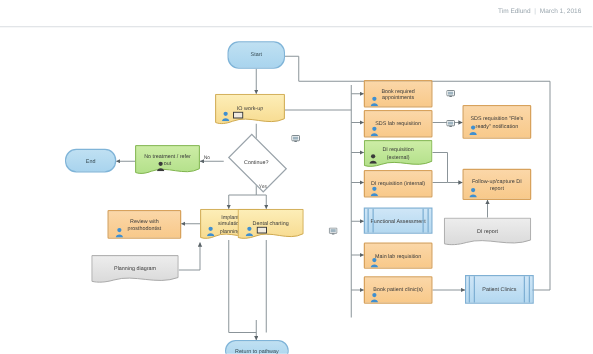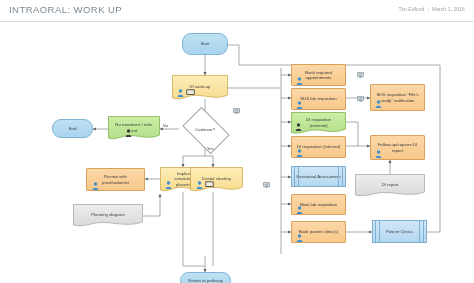--- a/index.html
+++ b/index.html
@@ -99,21 +99,20 @@
     position:absolute;width:7px;height:6px;
   }
   .yes-no{
     position:absolute;font-size:4px;color:#4a4a4a;white-space:nowrap;
   }
 </style>
 </head>
 <body>
 
 <div id="header">
-  <div id="doc-title">INTRAORAL: WORK UP</div>
   <div id="header-meta">
     <span>Tim Edlund</span><span class="meta-sep">|</span><span>March 1, 2016</span>
   </div>
 </div>
 
 <div id="canvas">
 
   <svg id="wires" viewBox="0 0 474 261">
     <defs>
       <marker id="ah" markerWidth="5" markerHeight="5" refX="4.2" refY="2.2" orient="auto">

